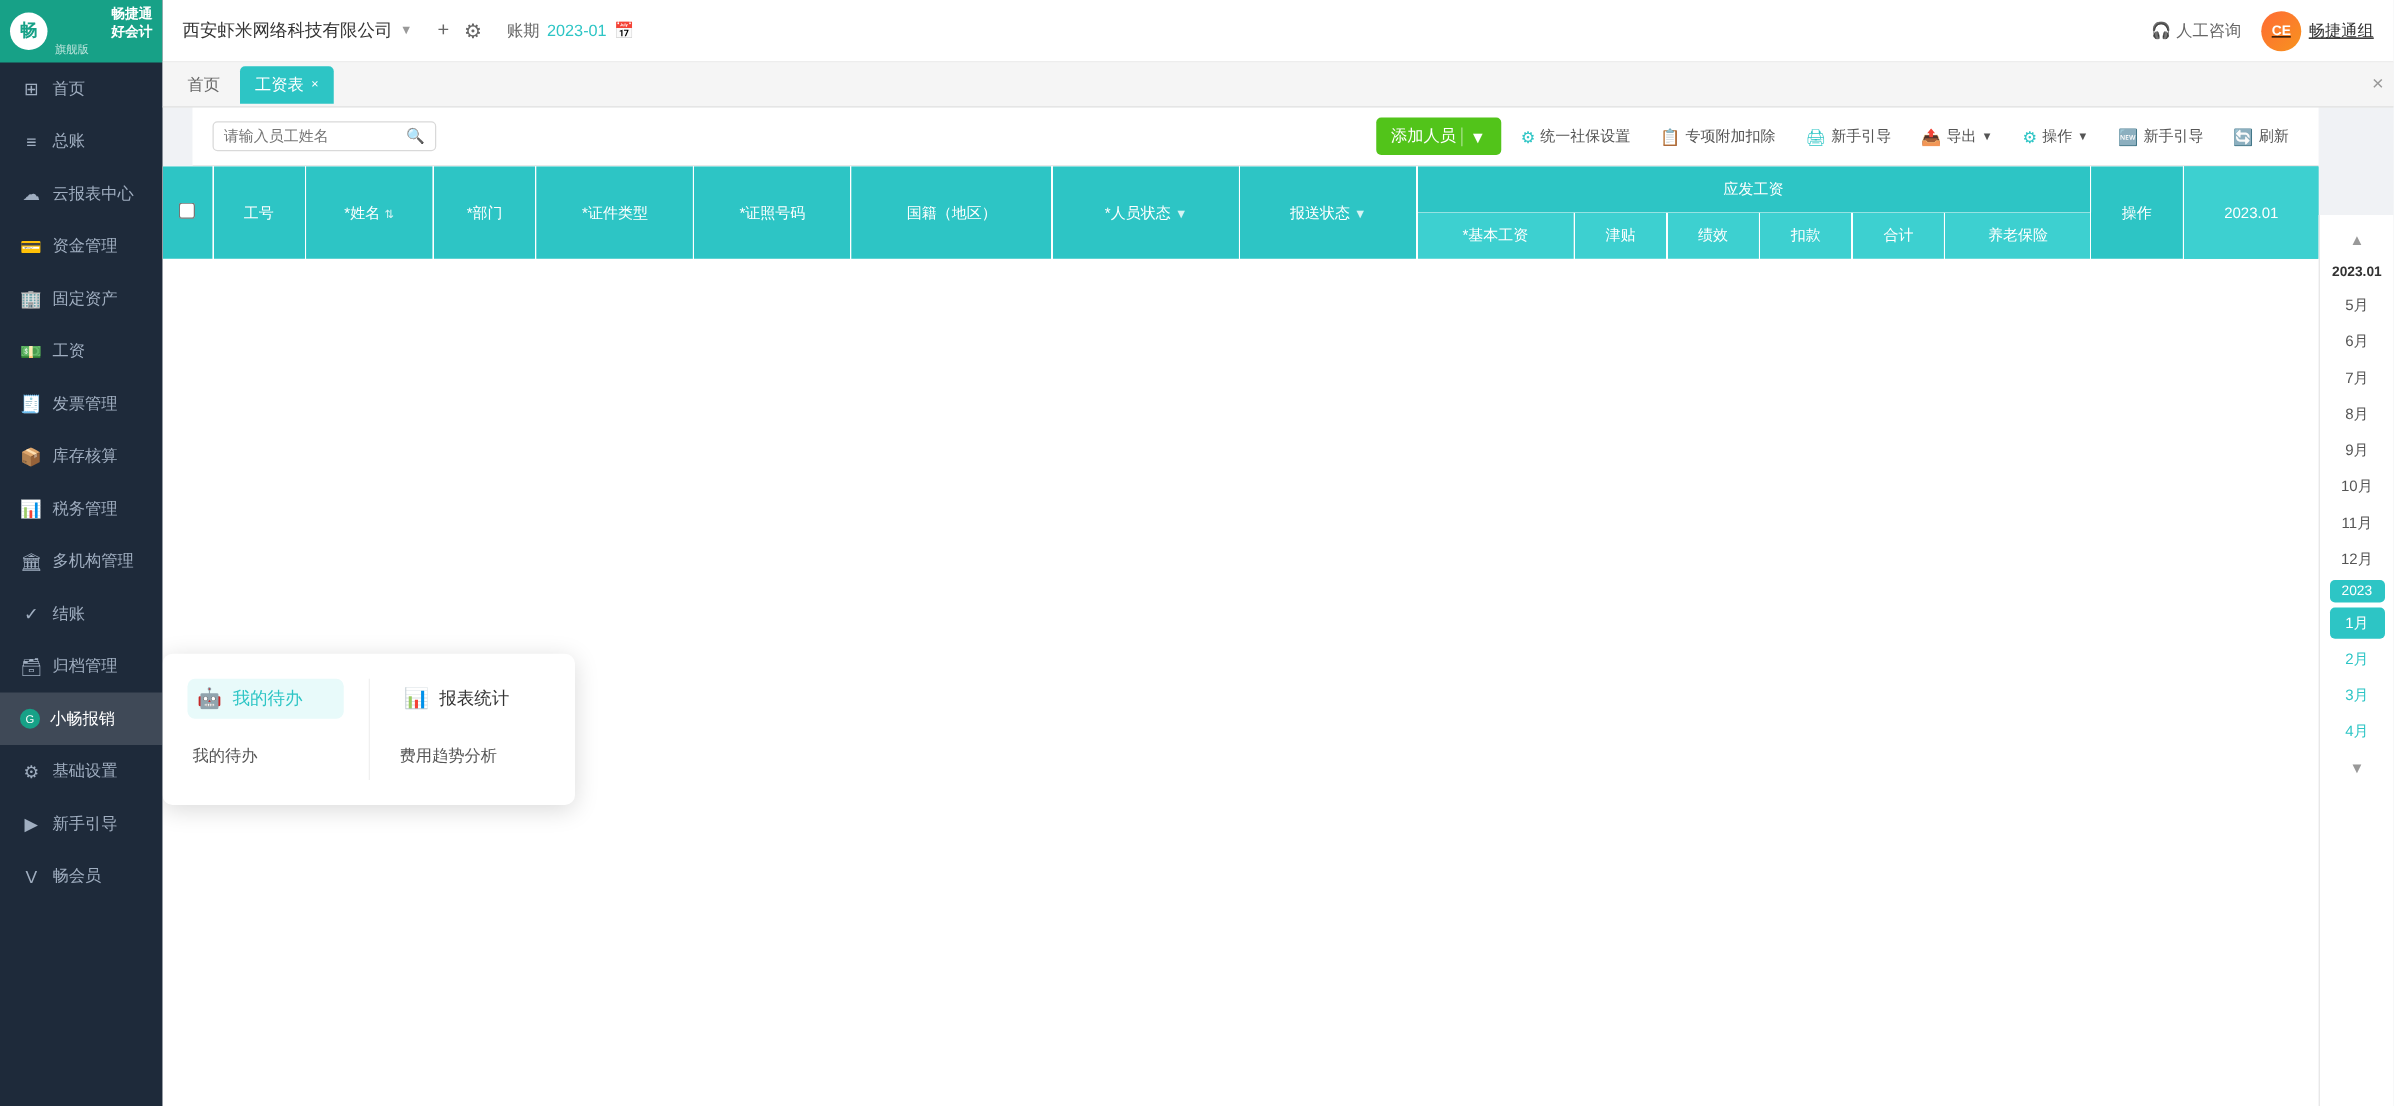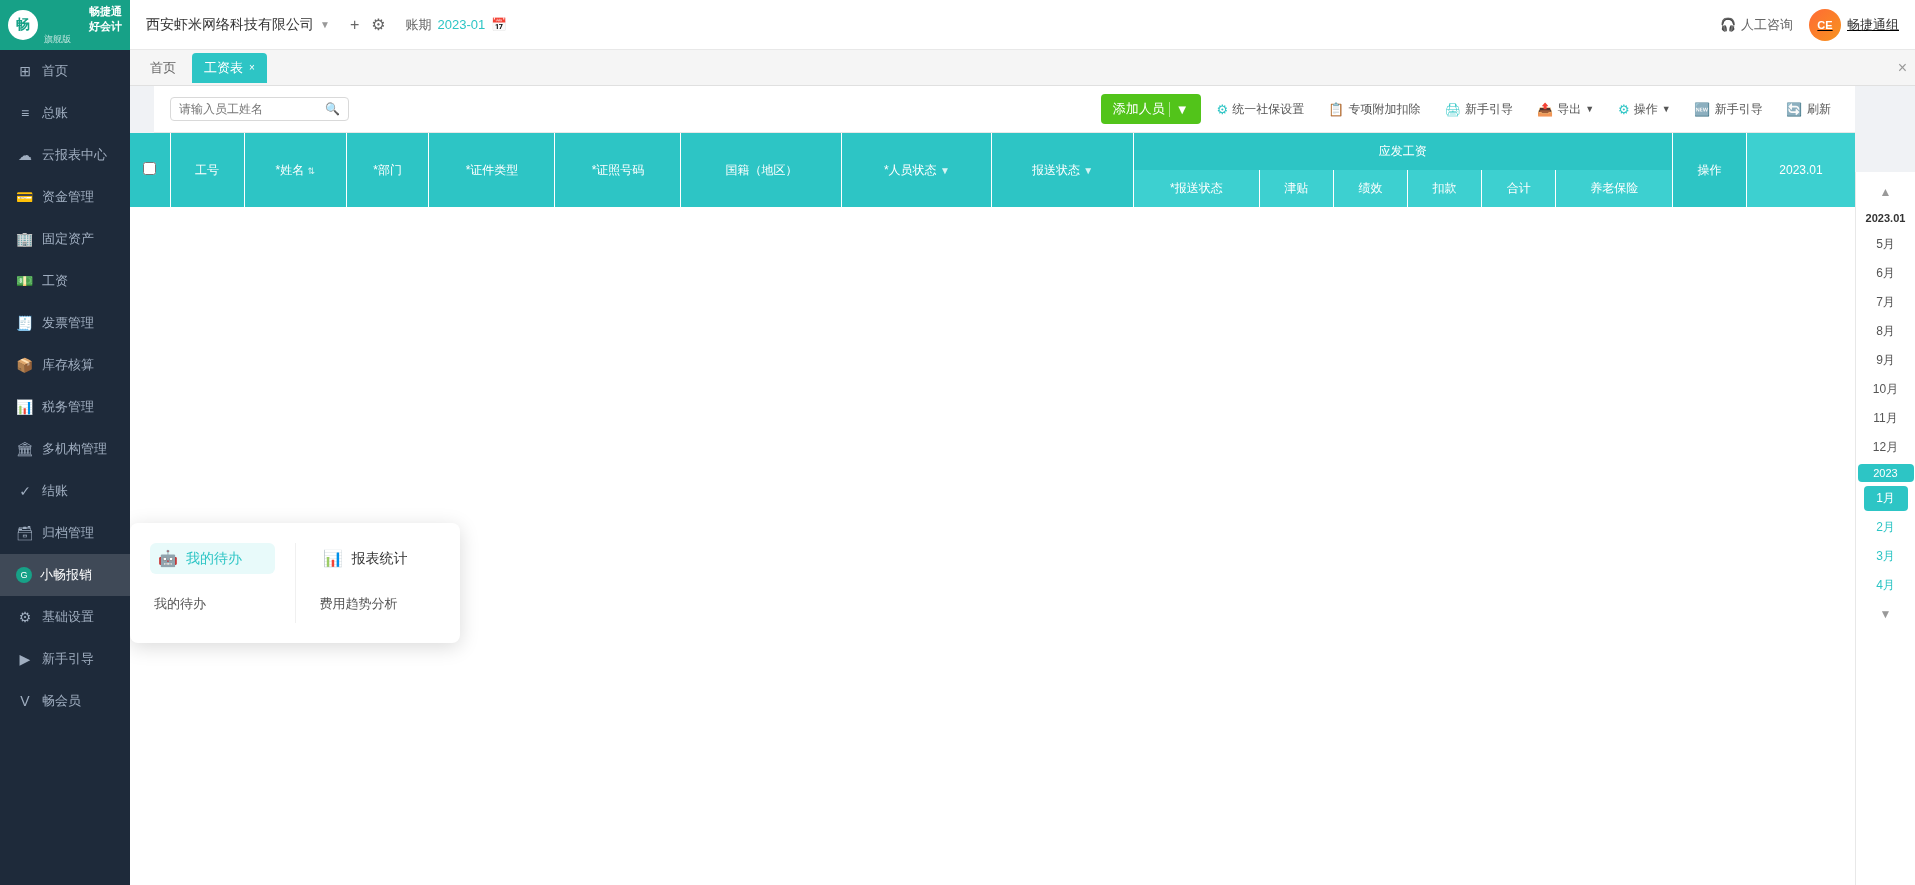--- a/index.html
+++ b/index.html
@@ -514,21 +514,21 @@
               <th rowspan="2">
                 <span>报送状态</span>
                 <span class="filter-icon">▼</span>
               </th>
               <th colspan="6">应发工资</th>
               <th rowspan="2">操作</th>
               <th rowspan="2" style="background:#3dd0d0;">2023.01</th>
             </tr>
             <tr class="sub-header">
               <th>
-                <span>*报送状态</span>
+                <span>*基本工资</span>
               </th>
               <th>
                 <span>津贴</span>
               </th>
               <th>
                 <span>绩效</span>
               </th>
               <th>
                 <span>扣款</span>
               </th>
@@ -573,21 +573,21 @@
       <div class="timeline-arrow">▲</div>
       <div class="timeline-year">2023.01</div>
       <div class="timeline-month">5月</div>
       <div class="timeline-month">6月</div>
       <div class="timeline-month">7月</div>
       <div class="timeline-month">8月</div>
       <div class="timeline-month">9月</div>
       <div class="timeline-month">10月</div>
       <div class="timeline-month">11月</div>
       <div class="timeline-month">12月</div>
-      <div style="background:#2dc5c5;width:56px;text-align:center;font-size:11px;color:white;padding:3px 4px;border-radius:4px;">2023</div>
+      <div style="background:#2dc5c5;width:44px;text-align:center;font-size:11px;color:white;padding:3px 4px;border-radius:4px;">2023</div>
       <div class="timeline-month active">1月</div>
       <div class="timeline-month current-year">2月</div>
       <div class="timeline-month current-year">3月</div>
       <div class="timeline-month current-year">4月</div>
       <div class="timeline-arrow">▼</div>
     </div>
   </div>
 </div>
 
 </body></html>

